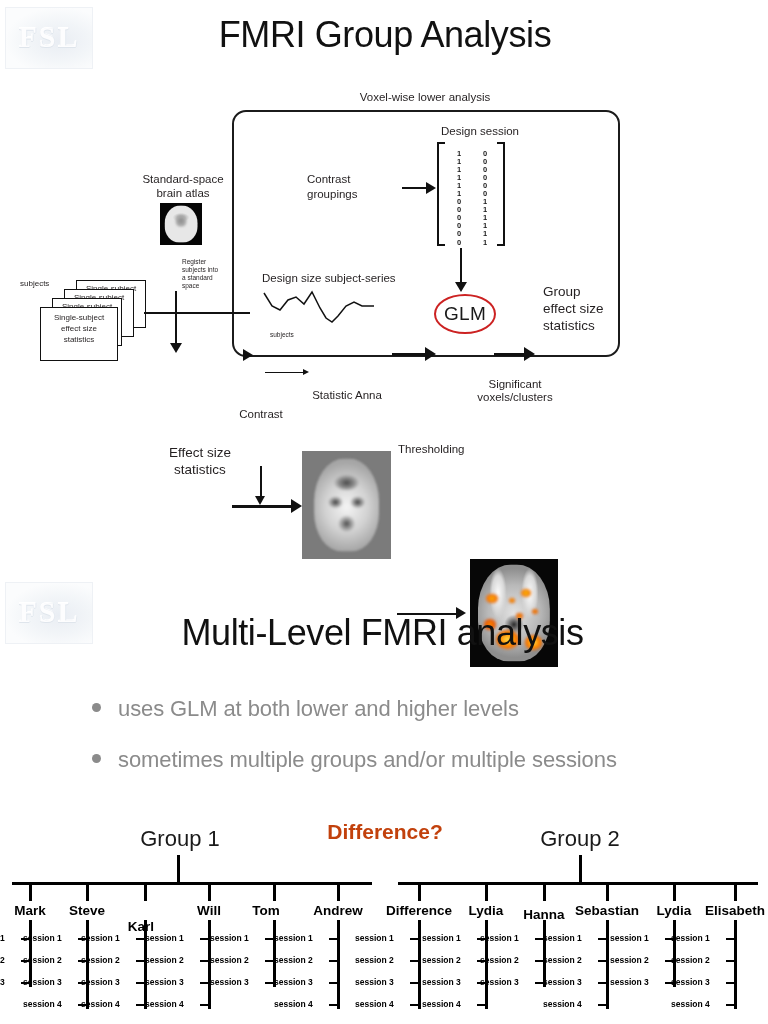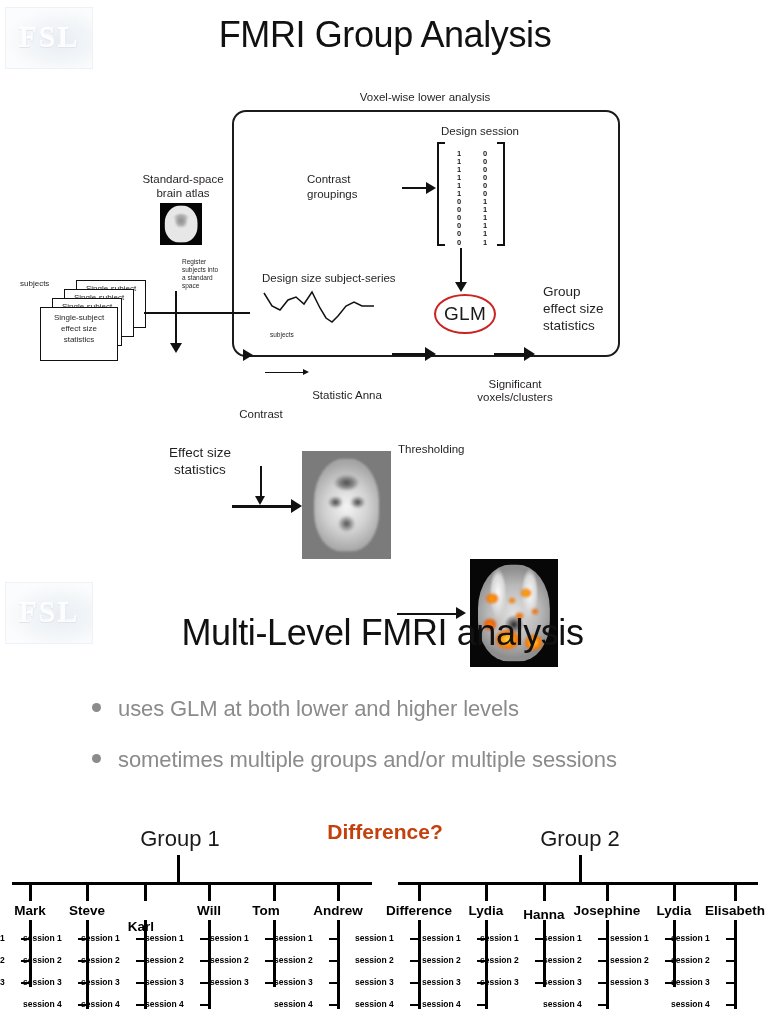--- a/index.html
+++ b/index.html
@@ -401,21 +401,21 @@
     <div class="abs subj" style="left:498px;top:52px;width:92px;">Hanna</div>
     <div class="abs tline" style="left:542.5px;top:65px;width:3px;height:13px;"></div>
     <div class="abs tline" style="left:542.5px;top:78px;width:3px;height:54px;"></div>
     <div class="abs tline" style="left:535px;top:83px;width:8px;height:2.4px;"></div>
     <div class="abs sess" style="left:480px;top:78px;width:54px;text-align:left;">session 1</div>
     <div class="abs tline" style="left:535px;top:105px;width:8px;height:2.4px;"></div>
     <div class="abs sess" style="left:480px;top:100px;width:54px;text-align:left;">session 2</div>
     <div class="abs tline" style="left:535px;top:127px;width:8px;height:2.4px;"></div>
     <div class="abs sess" style="left:480px;top:122px;width:54px;text-align:left;">session 3</div>
     <div class="abs tline" style="left:605.5px;top:27px;width:3px;height:19px;"></div>
-    <div class="abs subj" style="left:561px;top:48px;width:92px;">Josephine</div>
+    <div class="abs subj" style="left:561px;top:48px;width:92px;">Sebastian</div>
     <div class="abs tline" style="left:605.5px;top:65px;width:3px;height:13px;"></div>
     <div class="abs tline" style="left:605.5px;top:78px;width:3px;height:76px;"></div>
     <div class="abs tline" style="left:598px;top:83px;width:8px;height:2.4px;"></div>
     <div class="abs sess" style="left:543px;top:78px;width:54px;text-align:left;">session 1</div>
     <div class="abs tline" style="left:598px;top:105px;width:8px;height:2.4px;"></div>
     <div class="abs sess" style="left:543px;top:100px;width:54px;text-align:left;">session 2</div>
     <div class="abs tline" style="left:598px;top:127px;width:8px;height:2.4px;"></div>
     <div class="abs sess" style="left:543px;top:122px;width:54px;text-align:left;">session 3</div>
     <div class="abs tline" style="left:598px;top:149px;width:8px;height:2.4px;"></div>
     <div class="abs sess" style="left:543px;top:144px;width:54px;text-align:left;">session 4</div>

